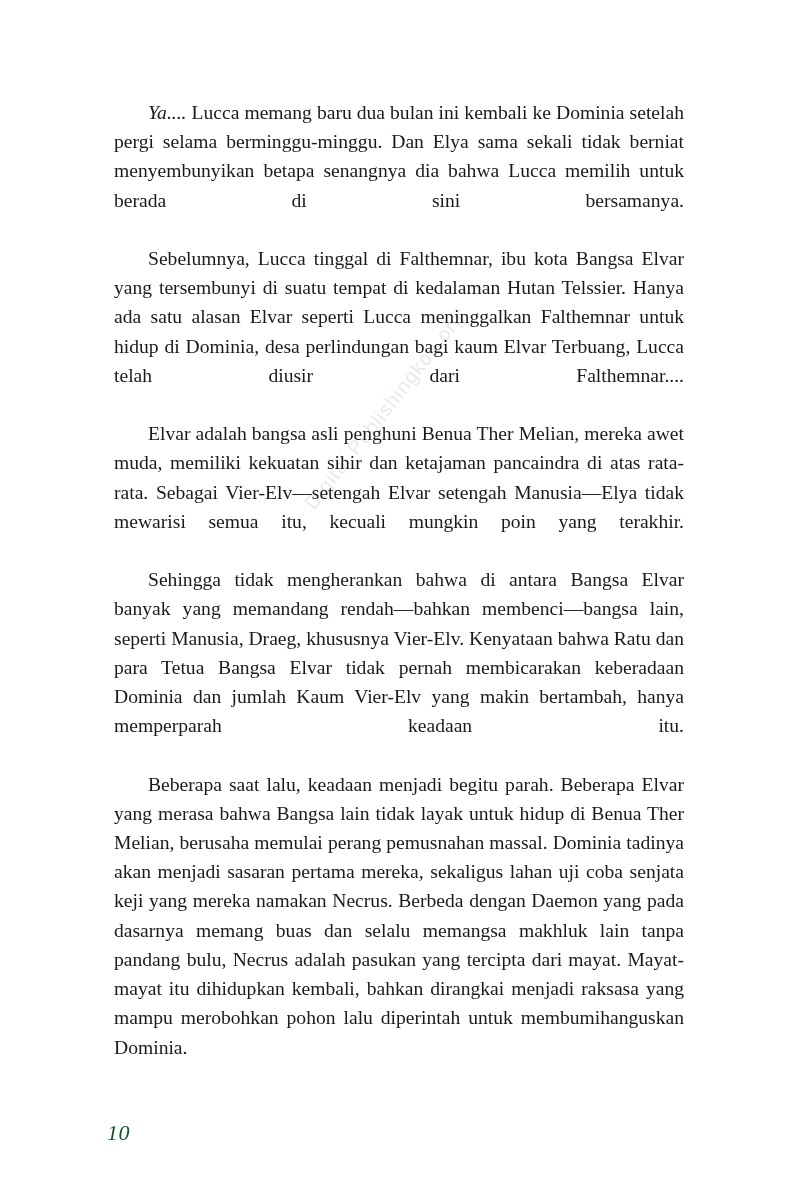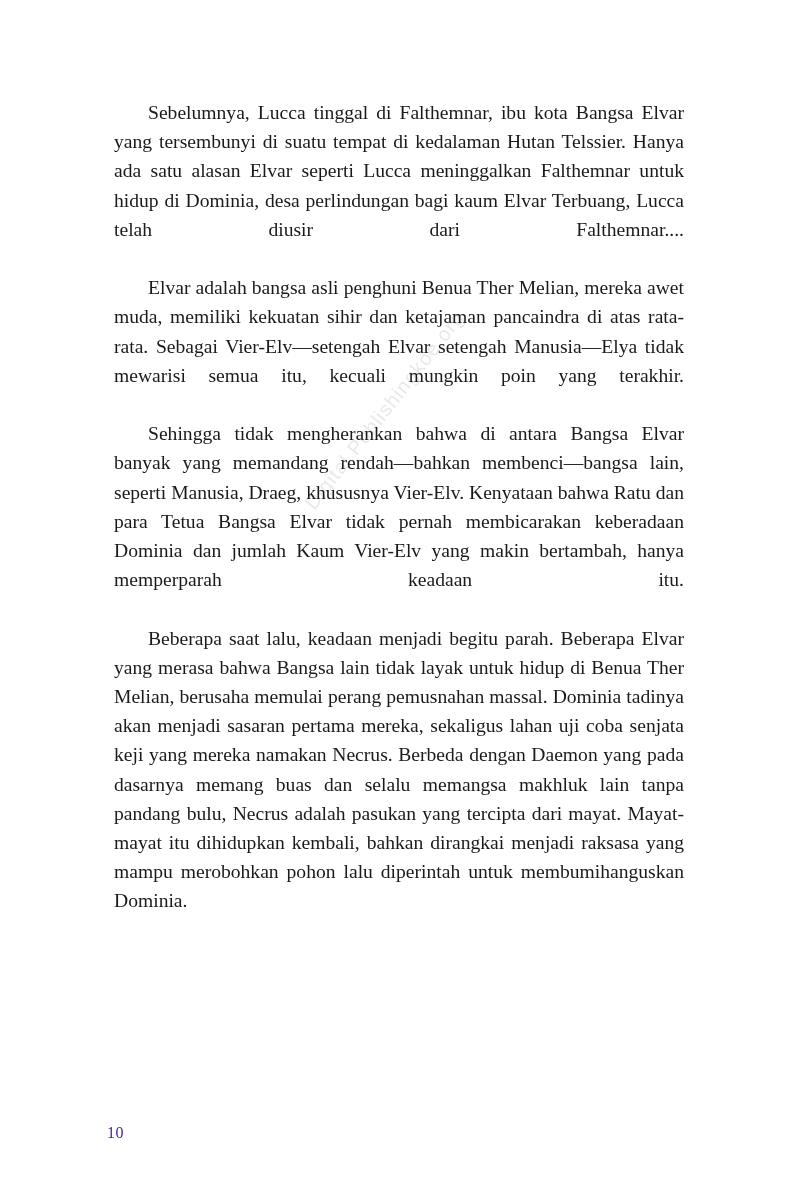--- a/index.html
+++ b/index.html
@@ -61,36 +61,38 @@
   }
 
   .para .lead-italic {
     font-style: italic;
   }
 
   .page-number {
     position: absolute;
     left: 107px;
     top: 1122px;
-    font-size: 16px;
+    font-size: 22px;
     line-height: 22px;
-    color: #4c1d95;
+    color: #14532d;
     letter-spacing: 0.5px;
     z-index: 1;
+    font-style: italic;
   }
 </style>
 </head>
 <body>
 
 <div class="page">
 
   <div class="watermark">Digital Publishingkoe.org</div>
 
   <div class="text-block">
 
+    <p class="para"><span class="lead-italic">Ya....</span><span> Lucca memang baru dua bulan ini kembali ke Dominia setelah pergi selama berminggu-minggu. Dan Elya sama sekali tidak berniat menyembunyikan betapa senangnya dia bahwa Lucca memilih untuk berada di sini bersamanya.</span></p>
 
     <p class="para"><span>Sebelumnya, Lucca tinggal di Falthemnar, ibu kota Bangsa Elvar yang tersembunyi di suatu tempat di kedalaman Hutan Telssier. Hanya ada satu alasan Elvar seperti Lucca meninggalkan Falthemnar untuk hidup di Dominia, desa perlindungan bagi kaum Elvar Terbuang, Lucca telah diusir dari Falthemnar....</span></p>
 
     <p class="para"><span>Elvar adalah bangsa asli penghuni Benua Ther Melian, mereka awet muda, memiliki kekuatan sihir dan ketajaman pancaindra di atas rata-rata. Sebagai Vier-Elv—setengah Elvar setengah Manusia—Elya tidak mewarisi semua itu, kecuali mungkin poin yang terakhir.</span></p>
 
     <p class="para"><span>Sehingga tidak mengherankan bahwa di antara Bangsa Elvar banyak yang memandang rendah—bahkan membenci—bangsa lain, seperti Manusia, Draeg, khususnya Vier-Elv. Kenyataan bahwa Ratu dan para Tetua Bangsa Elvar tidak pernah mem­bicarakan keberadaan Dominia dan jumlah Kaum Vier-Elv yang makin bertambah, hanya memperparah keadaan itu.</span></p>
 
     <p class="para"><span>Beberapa saat lalu, keadaan menjadi begitu parah. Beberapa Elvar yang merasa bahwa Bangsa lain tidak layak untuk hidup di Benua Ther Melian, berusaha memulai perang pemusnahan massal. Dominia tadinya akan menjadi sasaran pertama mereka, sekaligus lahan uji coba senjata keji yang mereka namakan Necrus. Berbeda dengan Daemon yang pada dasarnya memang buas dan selalu memangsa makhluk lain tanpa pandang bulu, Necrus adalah pasukan yang tercipta dari mayat. Mayat-mayat itu dihidupkan kembali, bahkan dirangkai menjadi raksasa yang mampu merobohkan pohon lalu diperintah untuk mem­bumihanguskan Dominia.</span></p>
 
 

